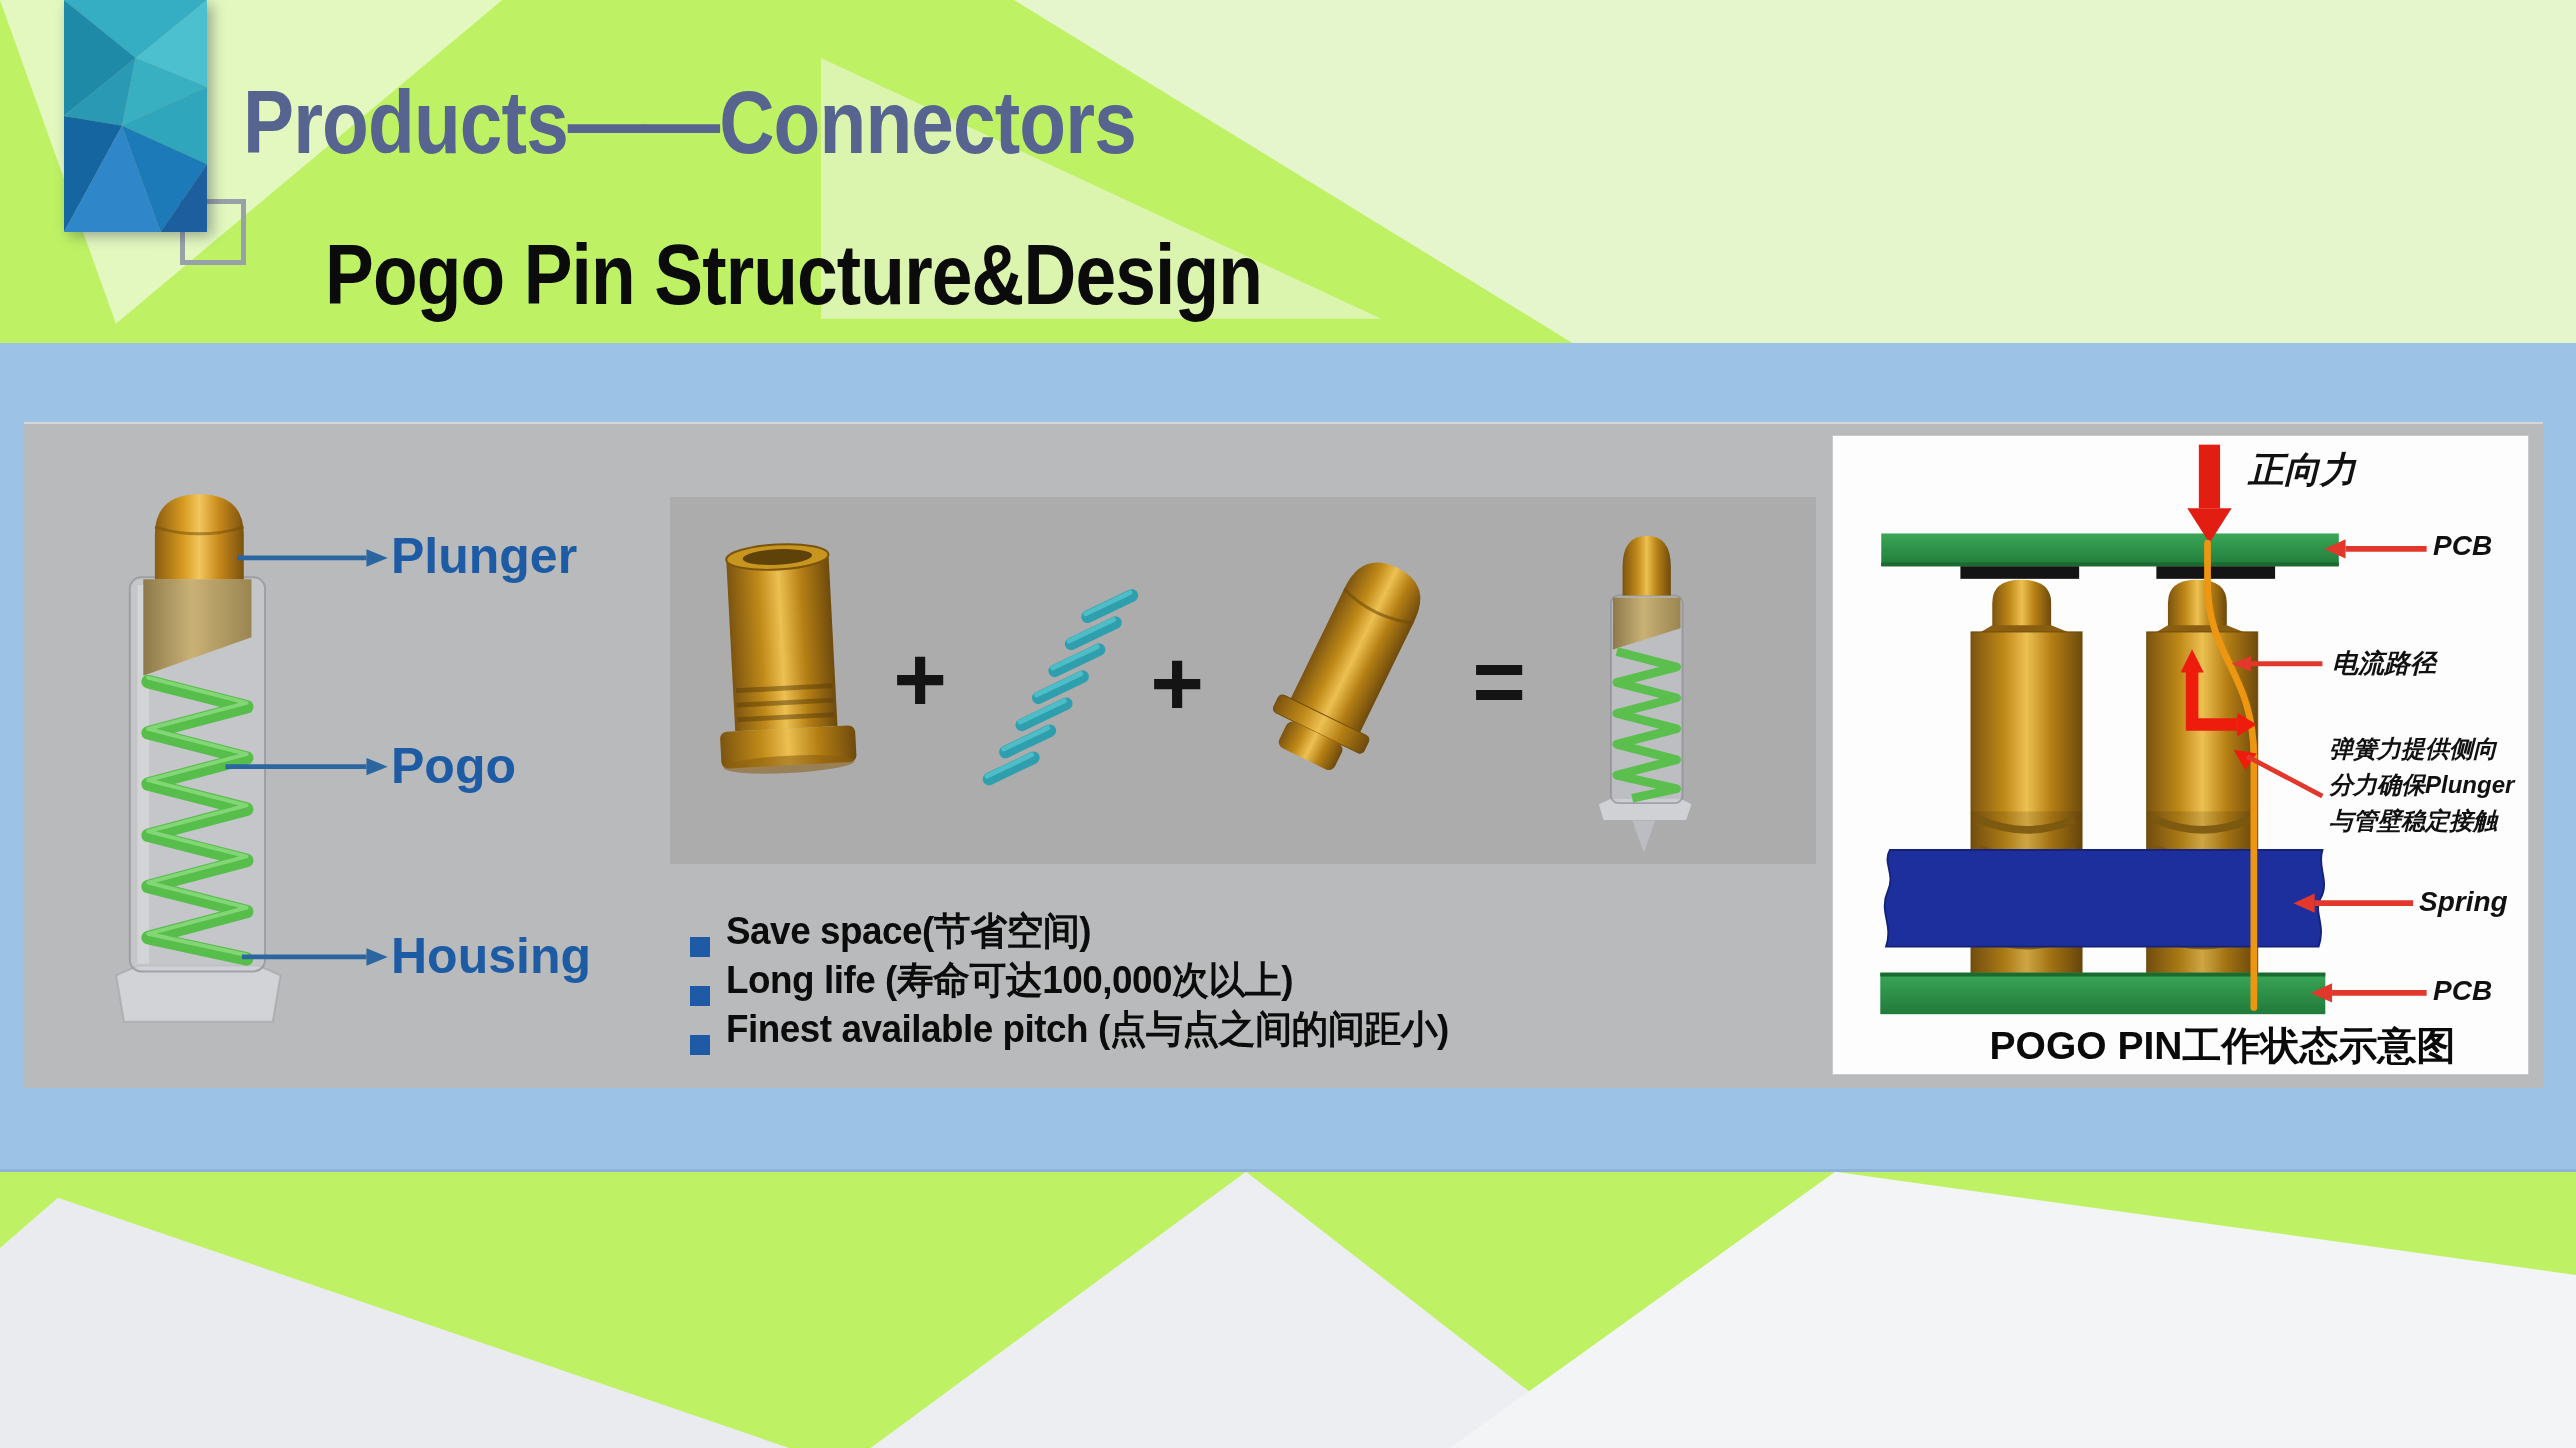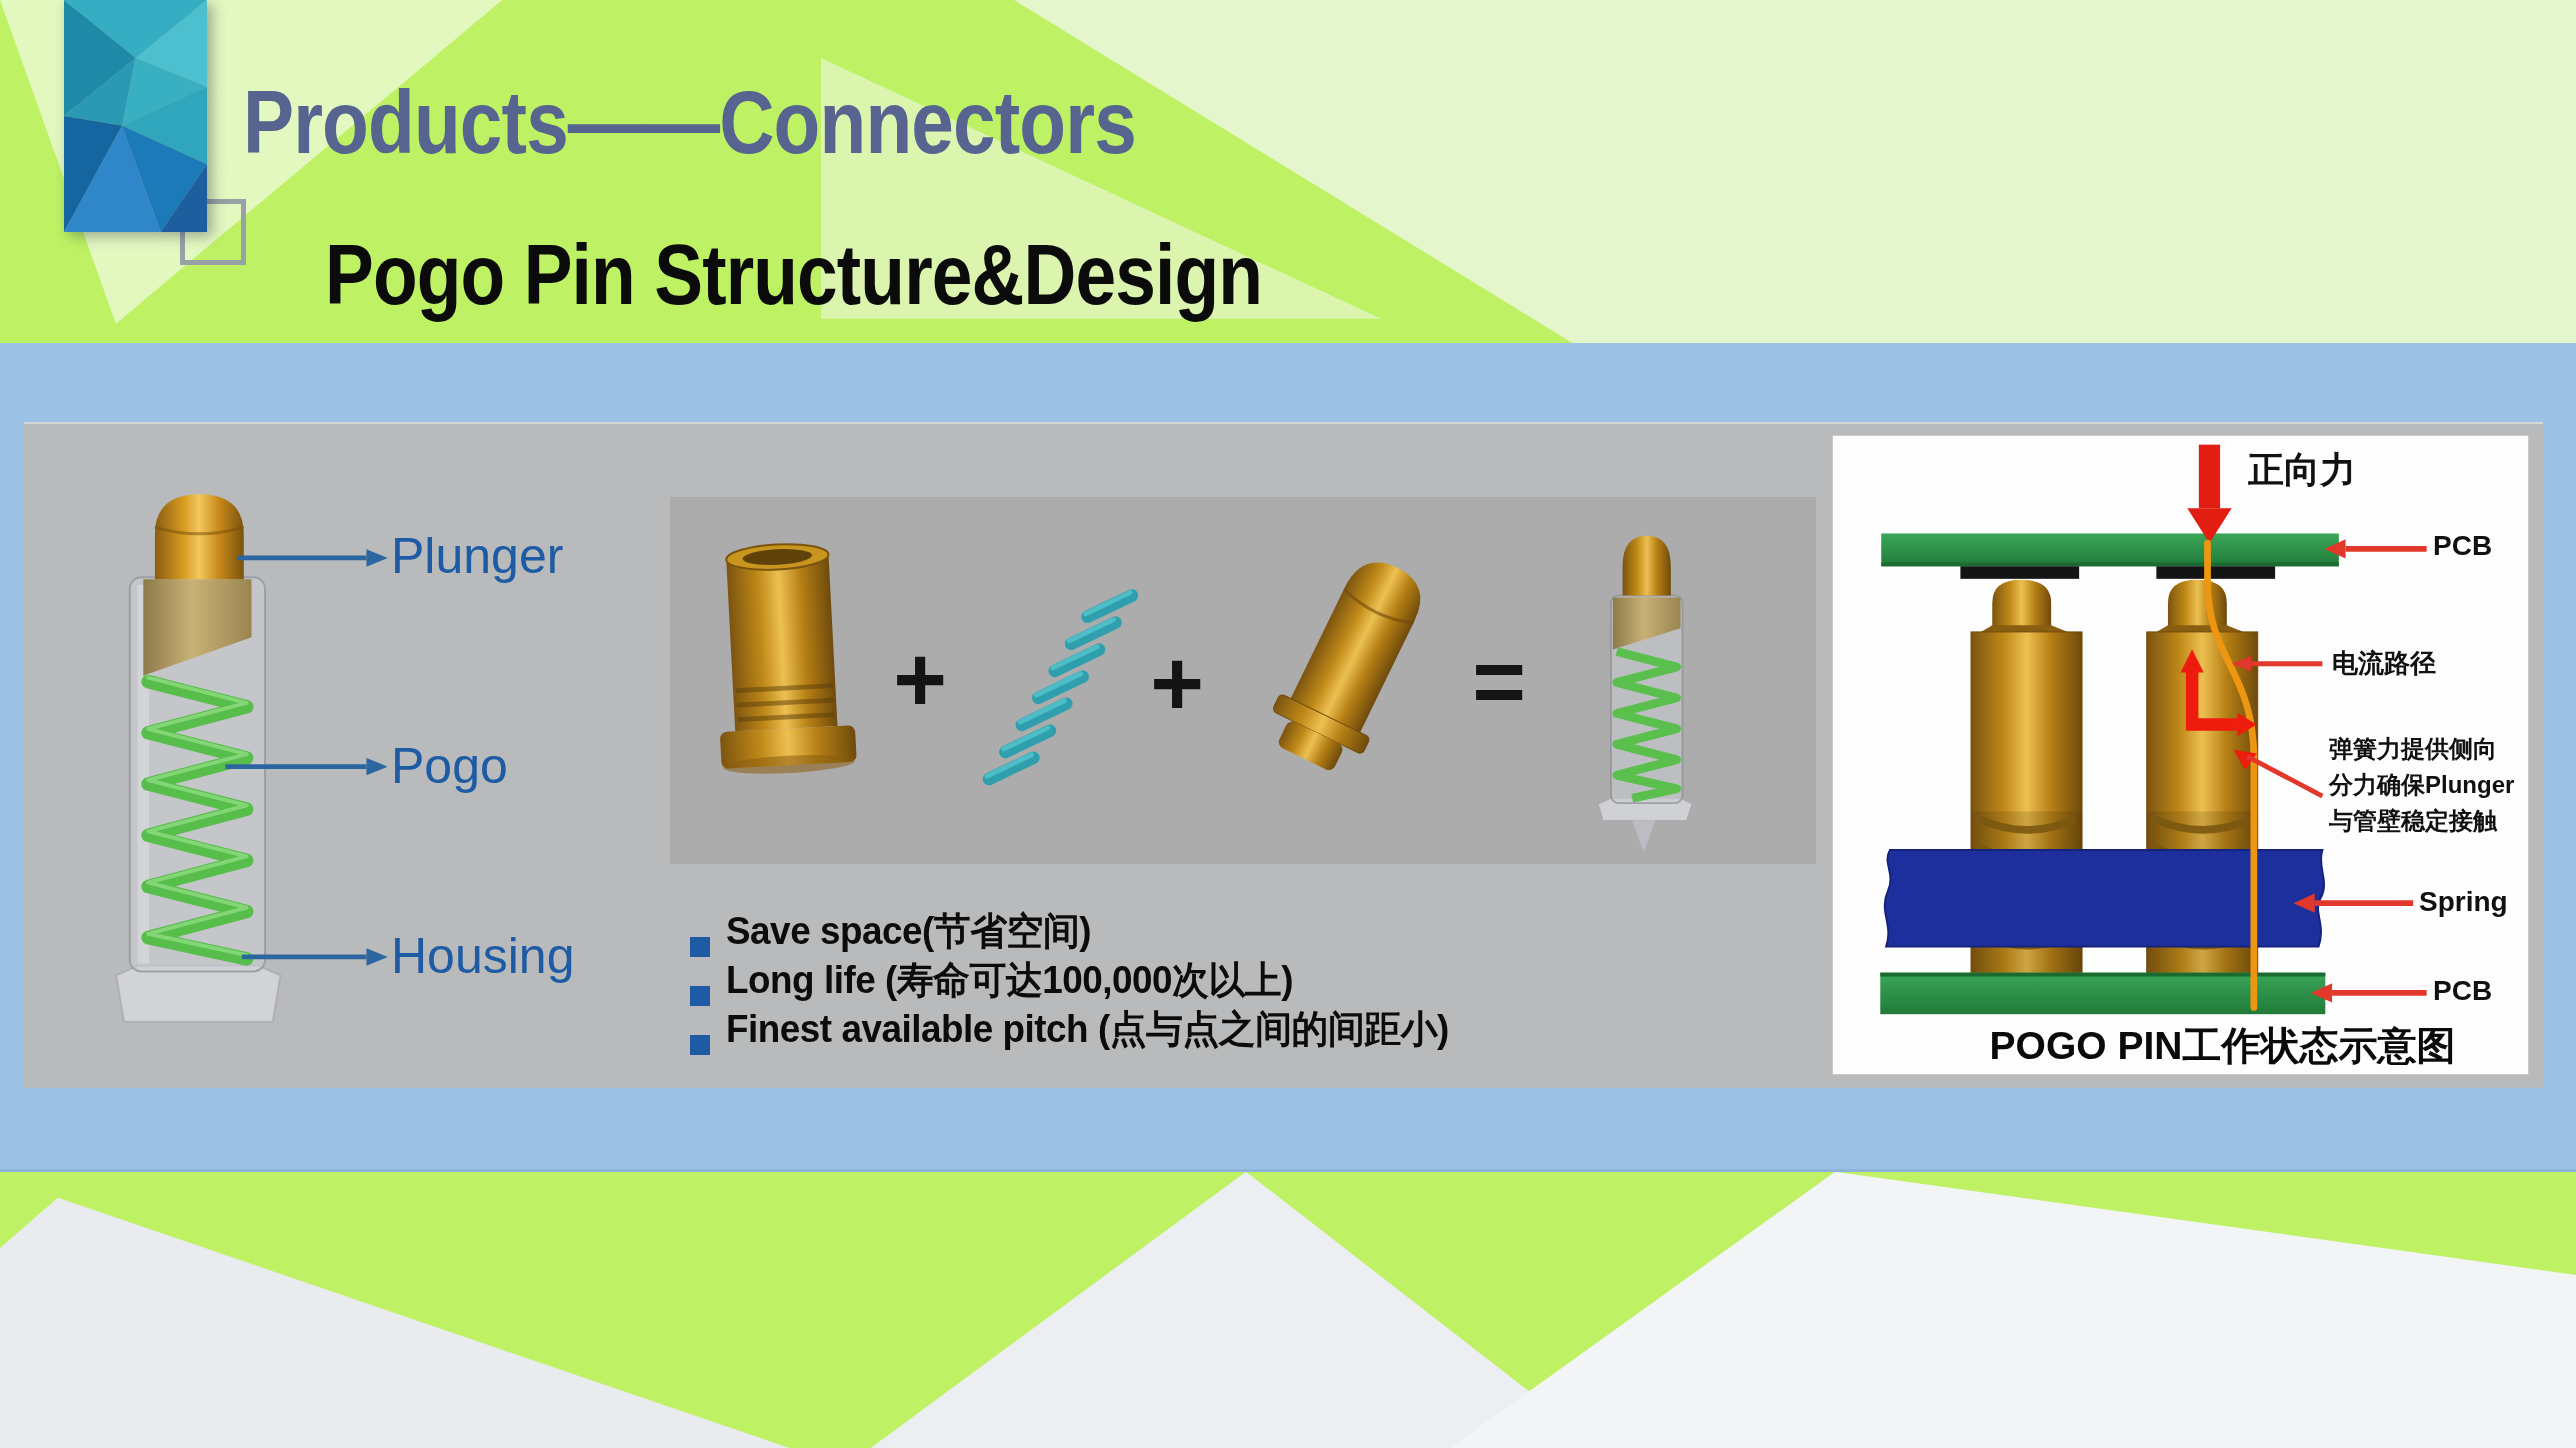--- a/index.html
+++ b/index.html
@@ -31,36 +31,36 @@
   .blue-band{position:absolute;left:0;top:343px;width:2576px;height:829px;
     background:#9cc2e5;border-bottom:3.9px solid #8fb3d8;box-sizing:border-box;}
   .gray-panel{position:absolute;left:24px;top:422px;width:2519px;height:666px;
     background:#b9babb;border-top:2.9px solid #d6d6d7;box-sizing:border-box;}
   .equation-box{position:absolute;left:670px;top:497px;width:1146px;height:367px;
     background:#acacad;}
   .white-panel{position:absolute;left:1832px;top:435px;width:697px;height:640px;
     background:#fdfdfe;border:1.9px solid #c9c9c9;box-sizing:border-box;}
   
   .part-label{
-    position:absolute;font-size:50px;font-weight:normal;color:#1d5ba4;
+    position:absolute;font-size:50px;font-weight:bold;color:#1d5ba4;
     white-space:nowrap;letter-spacing:0;
   }
   
   .eq-symbol{
     position:absolute;width:106px;text-align:center;
     font-size:92px;font-weight:bold;color:#141414;line-height:106px;
   }
   
   .feature{position:absolute;left:690px;height:48px;display:flex;align-items:flex-end;}
   .fbul{width:20px;height:20px;background:#1e5aa5;display:inline-block;
     margin-right:16.4px;flex:0 0 auto;}
   .ftext{font-size:38px;font-weight:bold;color:#0c0c0c;white-space:nowrap;
     transform:scaleX(.97);transform-origin:left center;letter-spacing:-0.5px;}
   
-  .wd-label{position:absolute;font-weight:bold;color:#111;white-space:nowrap;}
+  .wd-label{position:absolute;font-weight:bold;color:#111;white-space:nowrap;font-style:italic;}
   .wd-force{left:2248px;top:446px;font-size:36px;}
   .wd-pcb-top{left:2433px;top:530px;font-size:28px;}
   .wd-current{left:2332px;top:646px;font-size:26px;}
   .wd-note{left:2329px;top:731px;font-size:24px;line-height:36px;}
   .wd-housing{left:2419px;top:886px;font-size:28px;}
   .wd-pcb-bottom{left:2433px;top:975px;font-size:28px;}
   .wd-caption{left:1832px;top:1019px;width:697px;text-align:center;
     font-size:39px;font-weight:bold;color:#0a0a0a;position:absolute;white-space:nowrap;margin-left:42px;}
 </style>
 </head>

